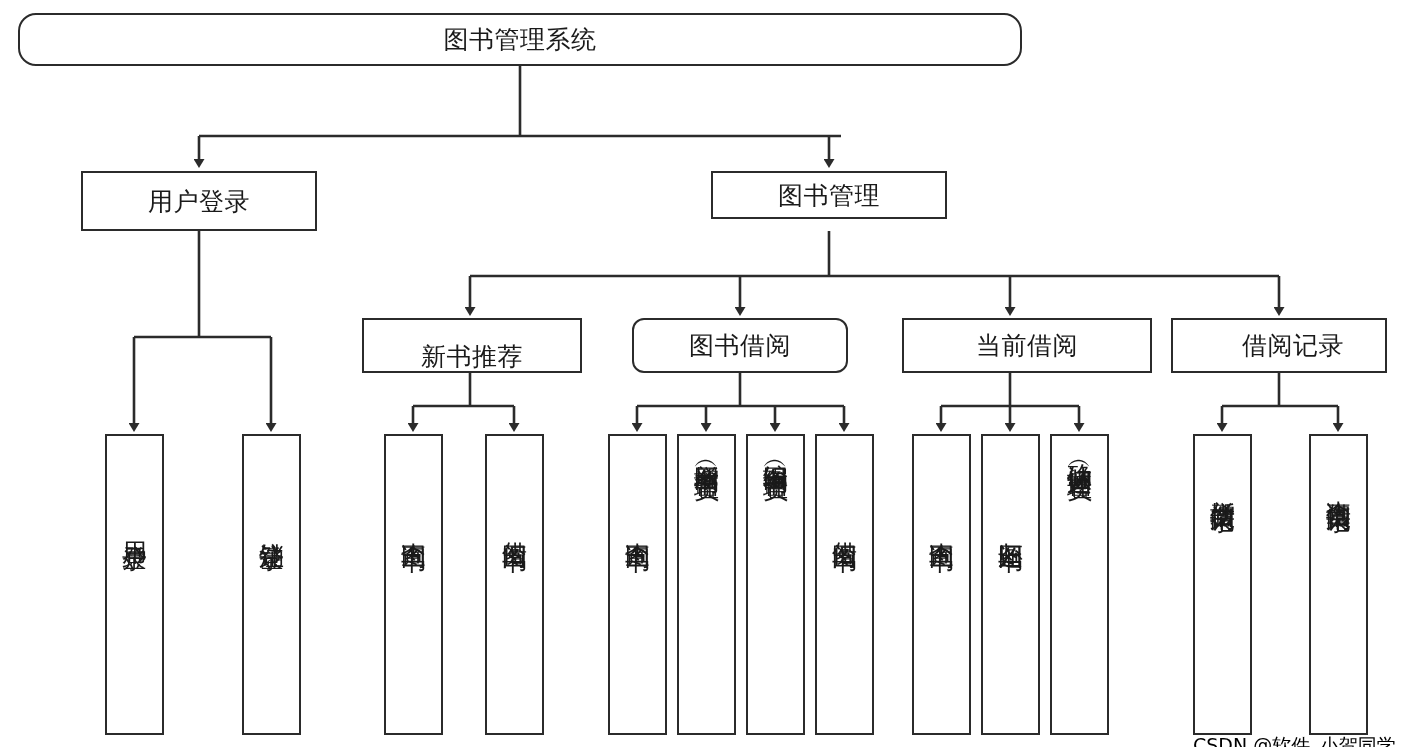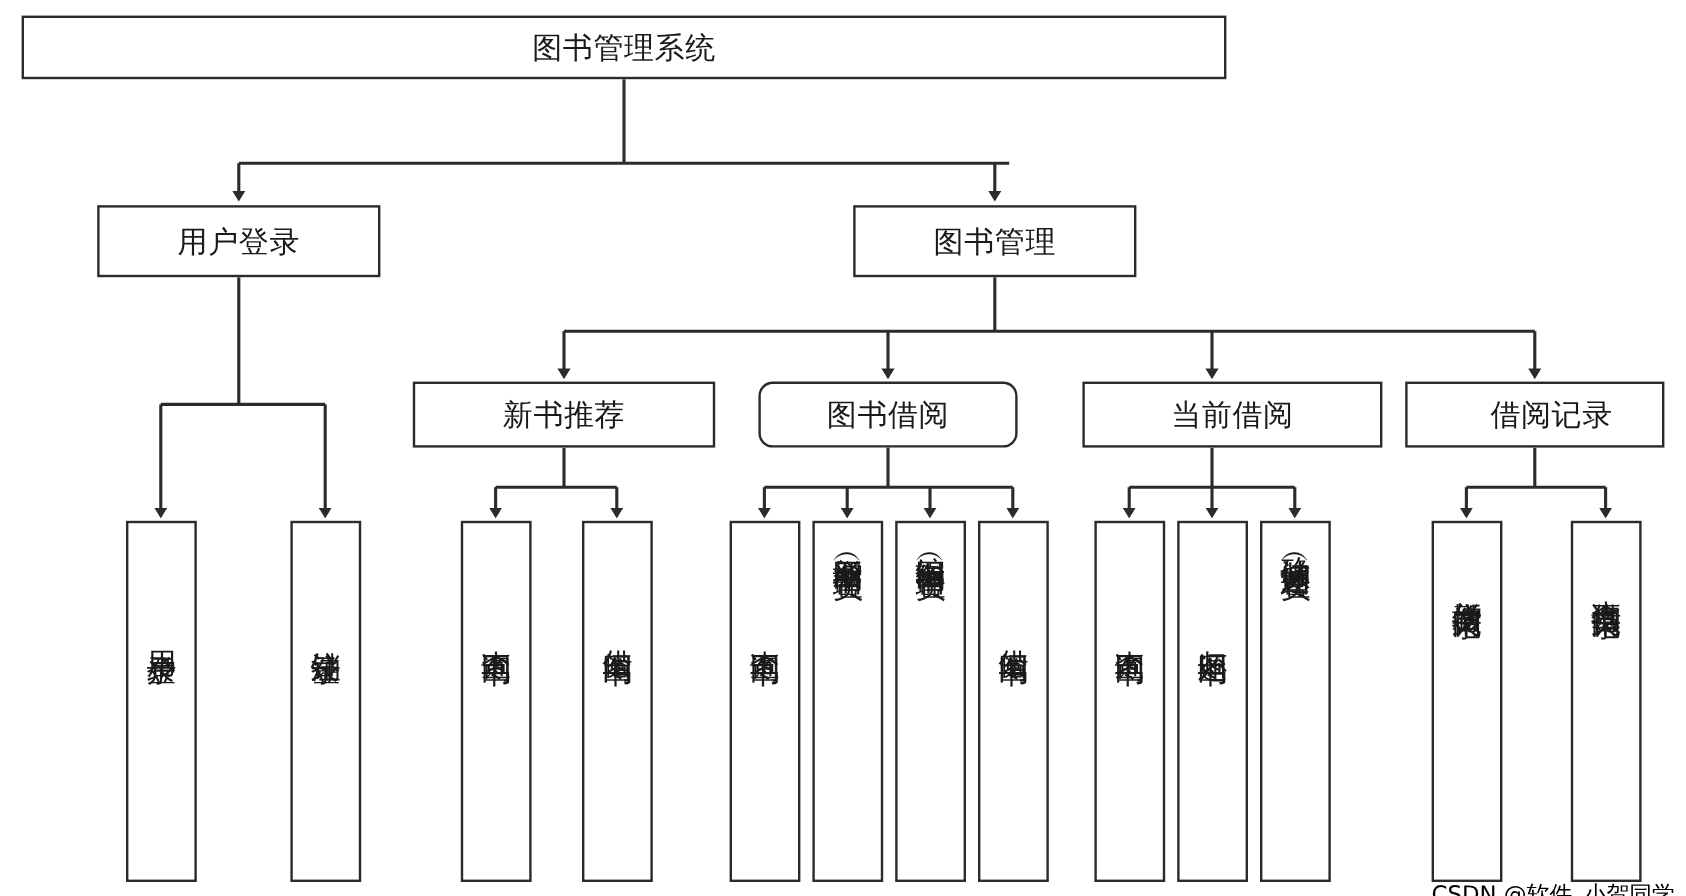--- a/index.html
+++ b/index.html
@@ -122,32 +122,32 @@
       <path d="M1010,406 L1010,424" marker-end="url(#arrow)"></path>
       <path d="M1079,406 L1079,424" marker-end="url(#arrow)"></path>
 
       <path d="M1279,373 L1279,406"></path>
       <path d="M1222,406 L1338,406"></path>
       <path d="M1222,406 L1222,424" marker-end="url(#arrow)"></path>
       <path d="M1338,406 L1338,424" marker-end="url(#arrow)"></path>
     </g>
   </svg>
 
-  <div class="node root horiz" style="left:18px; top:13px; width:1004px; height:53px;">
+  <div class="node root horiz" style="left:18px; top:13px; width:1004px; height:53px;border-radius:18px;">
     <span class="node-label">图书管理系统</span>
   </div>
 
   <div class="node horiz" style="left:81px; top:171px; width:236px; height:60px;">
     <span class="node-label">用户登录</span>
   </div>
-  <div class="node horiz" style="left:711px; top:171px; width:236px; height:60px;">
+  <div class="node horiz" style="left:711px; top:171px; width:236px; height:48px;">
     <span class="node-label">图书管理</span>
   </div>
 
-  <div class="node horiz" style="left:344px; top:318px; width:252px; height:55px;">
+  <div class="node horiz" style="left:362px; top:318px; width:220px; height:55px;align-items:flex-end;">
     <span class="node-label">新书推荐</span>
   </div>
   <div class="node horiz" style="left:632px; top:318px; width:216px; height:55px;border-radius:12px;">
     <span class="node-label">图书借阅</span>
   </div>
   <div class="node horiz" style="left:902px; top:318px; width:250px; height:55px;">
     <span class="node-label">当前借阅</span>
   </div>
   <div class="node horiz" style="left:1171px; top:318px; width:216px; height:55px;padding-left:28px;">
     <span class="node-label">借阅记录</span>

